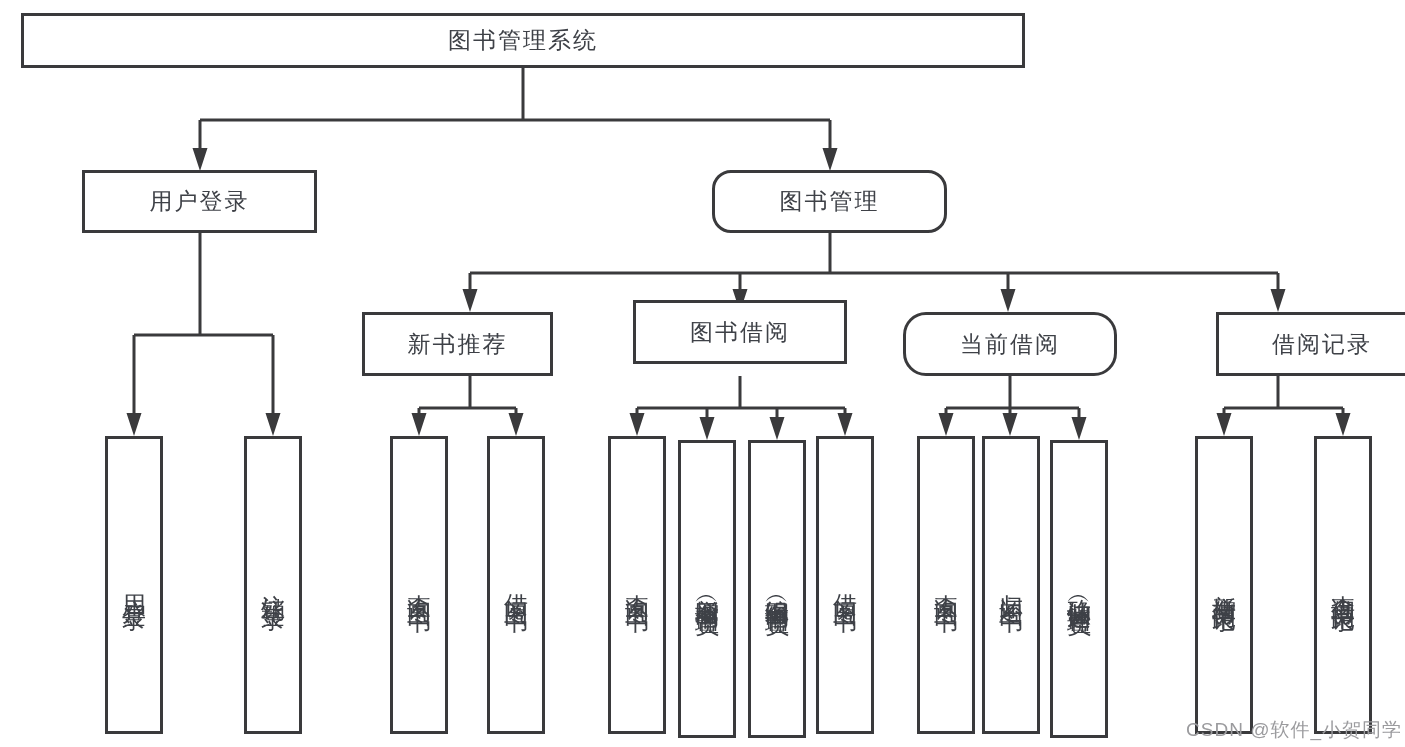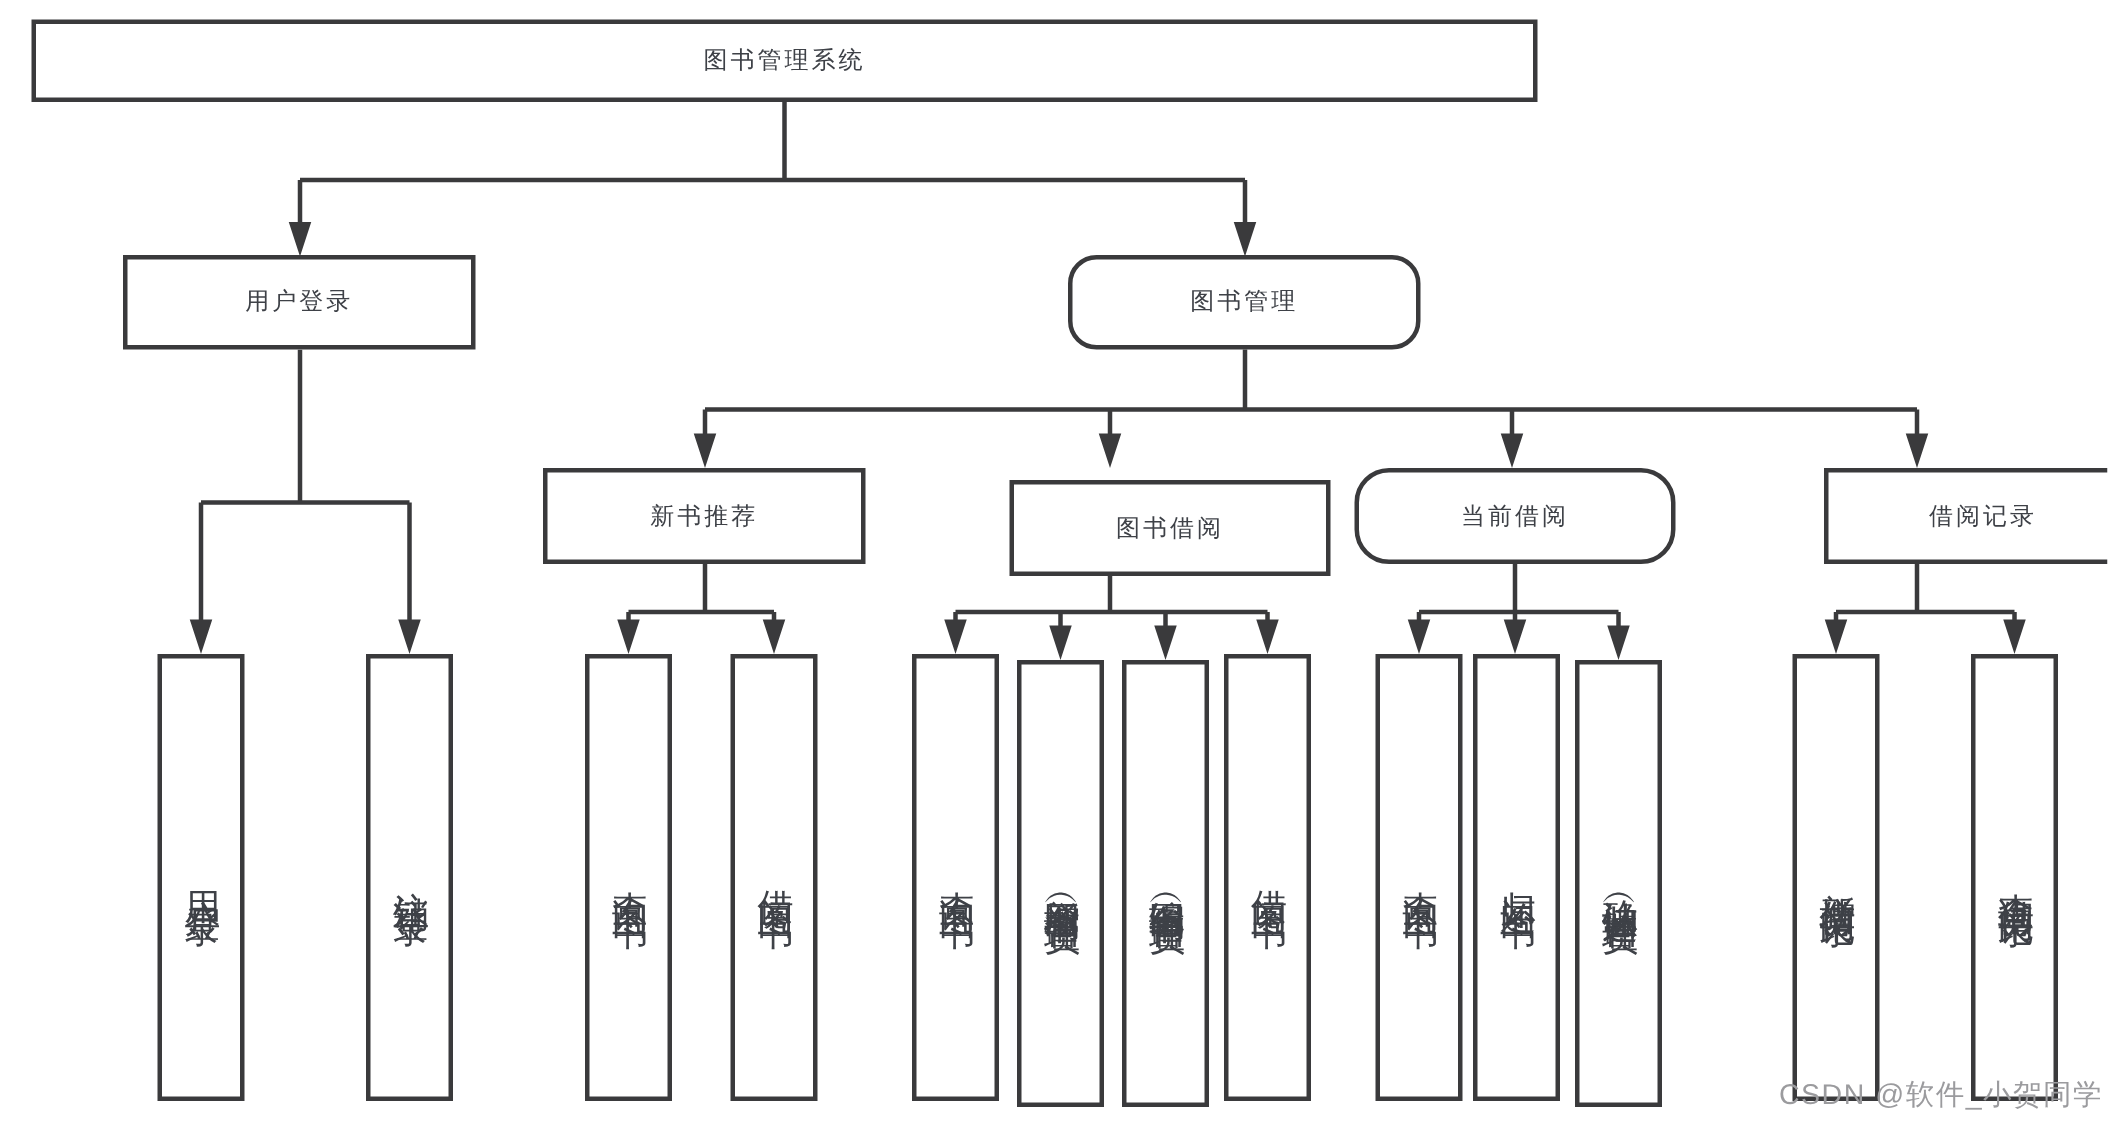--- a/index.html
+++ b/index.html
@@ -27,21 +27,21 @@
   .node {
     position: absolute;
     border: 3px solid var(--line);
     background: var(--bg);
     color: var(--text);
     display: flex;
     align-items: center;
     justify-content: center;
     z-index: 2;
   }
-  .hbox { font-size: 16px; letter-spacing: 2px; }
+  .hbox { font-size: 23px; letter-spacing: 2px; }
   .vbox .lbl {
     writing-mode: vertical-rl;
     text-orientation: mixed;
     font-size: 24px;
     letter-spacing: 5px;
     line-height: 1;
     white-space: nowrap;
   }
   .watermark {
     position: absolute;
@@ -96,24 +96,24 @@
     <span class="lbl">图书管理系统</span>
   </div>
 
   <div class="node hbox" style="left:82px; top:170px; width:235px; height:63px;">
     <span class="lbl">用户登录</span>
   </div>
   <div class="node hbox" style="left:712px; top:170px; width:235px; height:63px;border-radius:19px;">
     <span class="lbl">图书管理</span>
   </div>
 
-  <div class="node hbox" style="left:362px; top:312px; width:215px; height:64px;align-items:center;">
+  <div class="node hbox" style="left:362px; top:312px; width:191px; height:64px;align-items:center;">
     <span class="lbl">新书推荐</span>
   </div>
-  <div class="node hbox" style="left:633px; top:320px; width:214px; height:64px;margin-left:40px;">
+  <div class="node hbox" style="left:633px; top:300px; width:214px; height:64px;">
     <span class="lbl">图书借阅</span>
   </div>
   <div class="node hbox" style="left:903px; top:312px; width:214px; height:64px;border-radius:23px;">
     <span class="lbl">当前借阅</span>
   </div>
   <div class="node hbox" style="left:1216px; top:312px; width:212px; height:64px;">
     <span class="lbl">借阅记录</span>
   </div>
 
   <div class="node vbox" style="left:105px; top:436px; width:58px; height:298px;">

